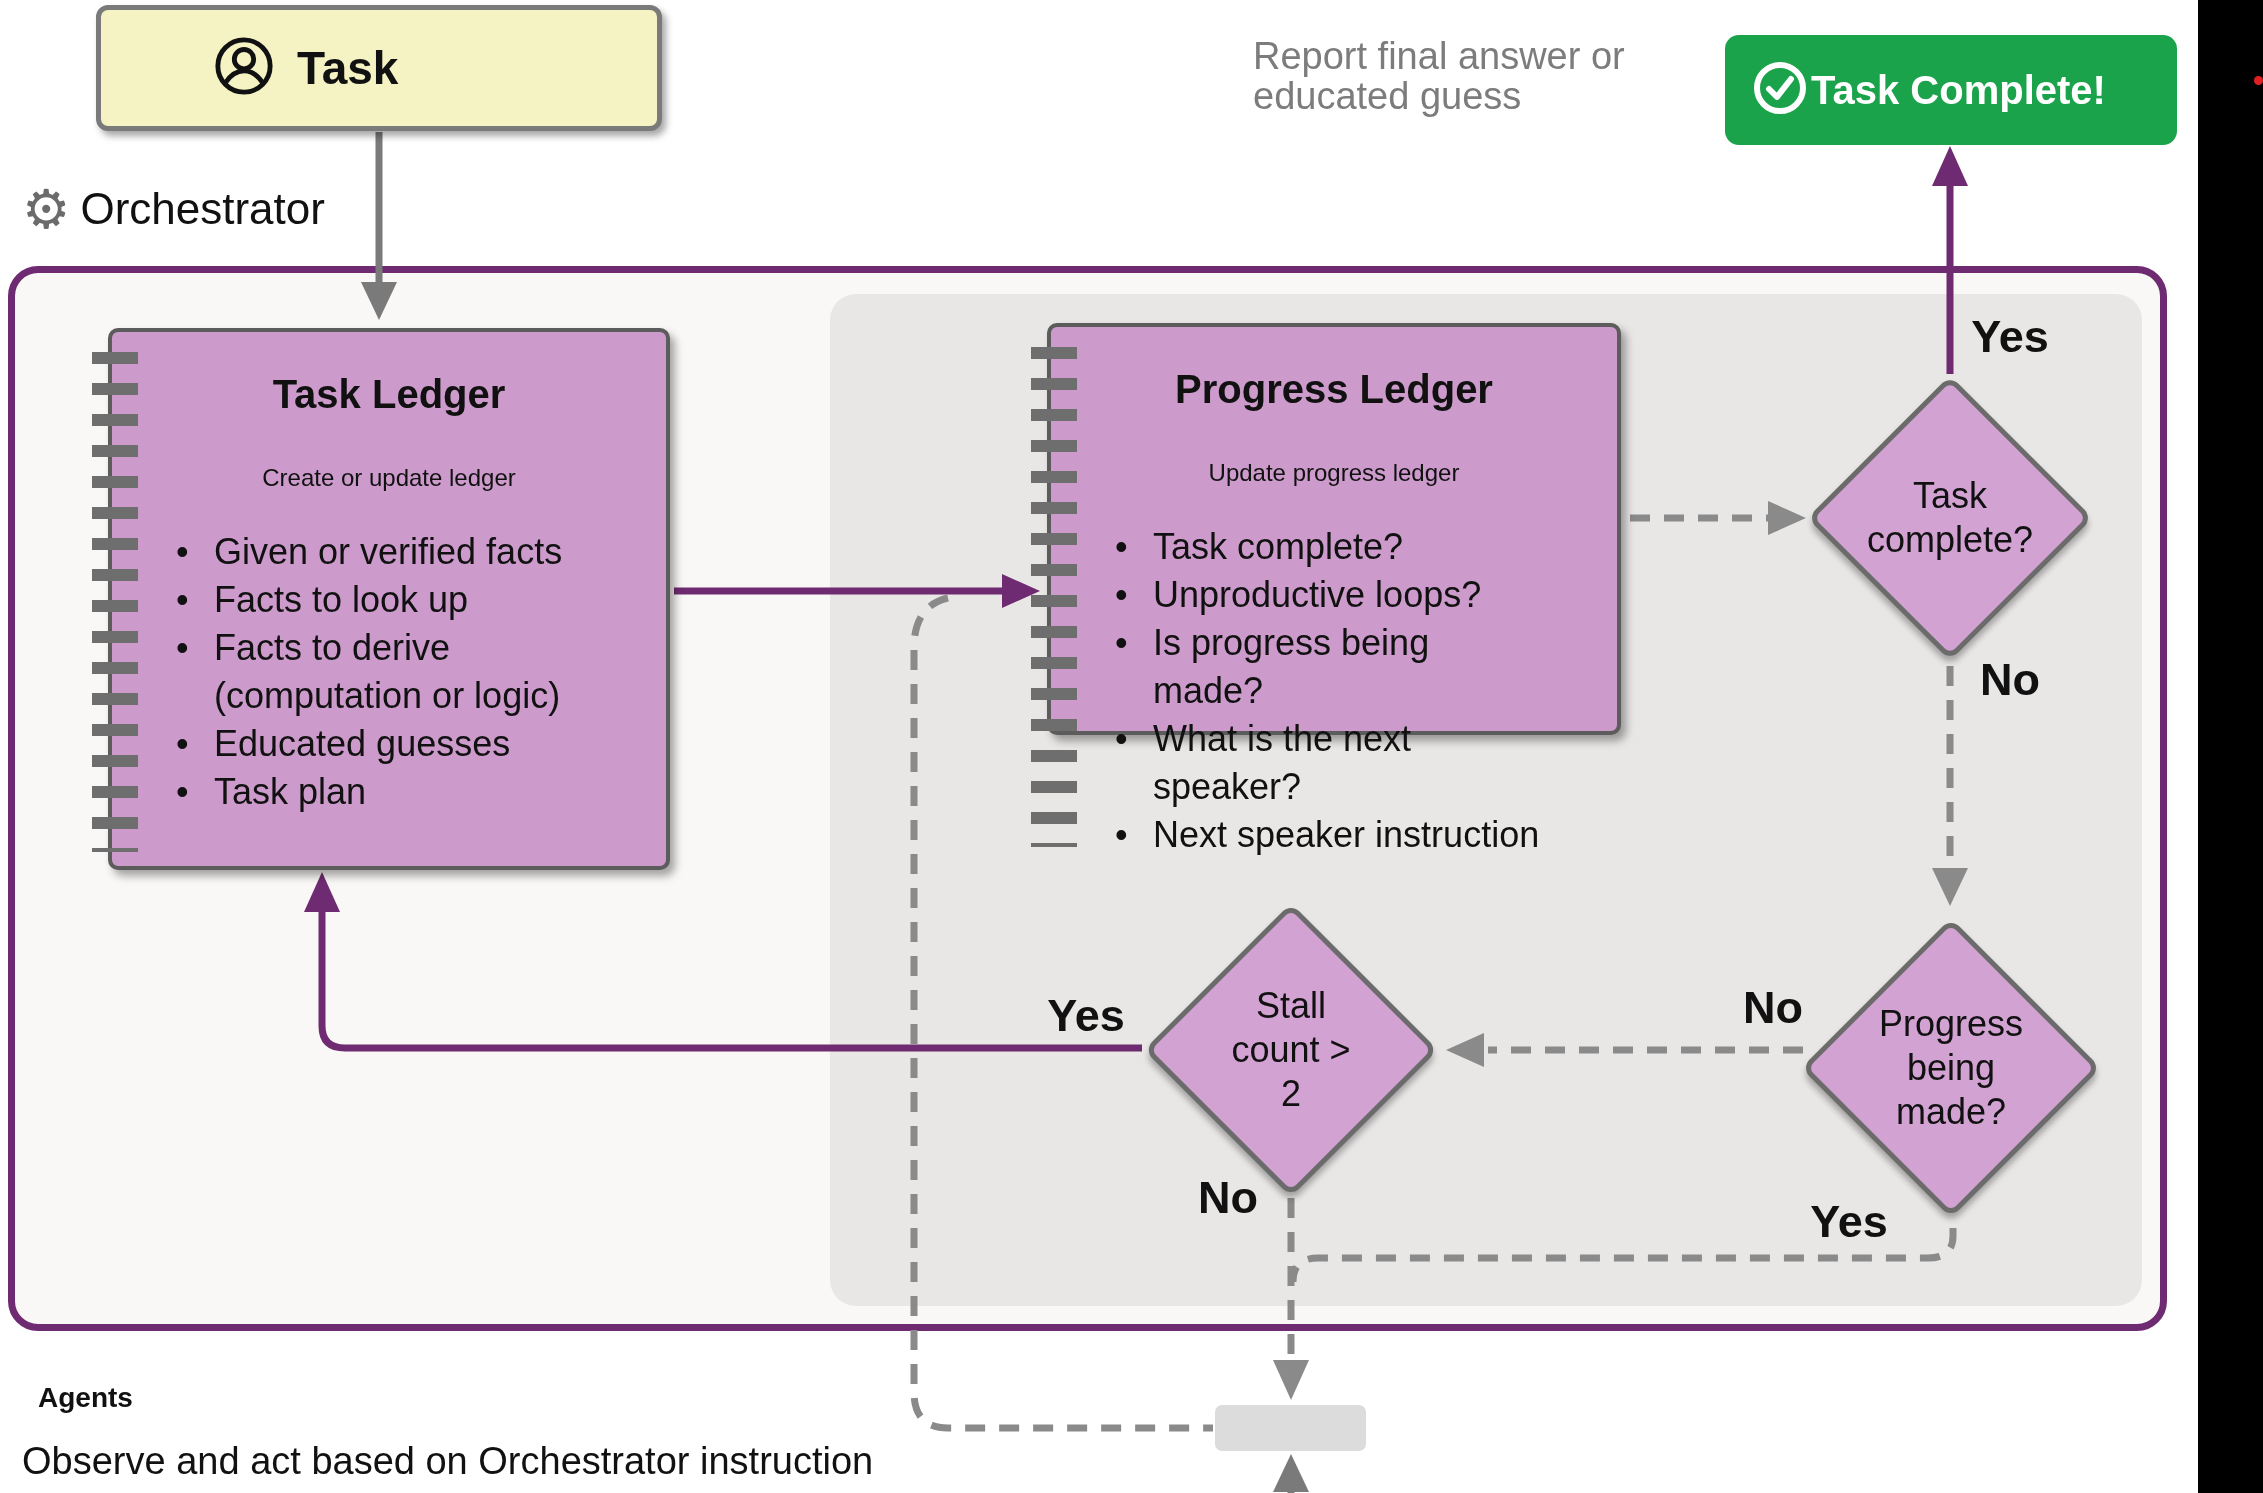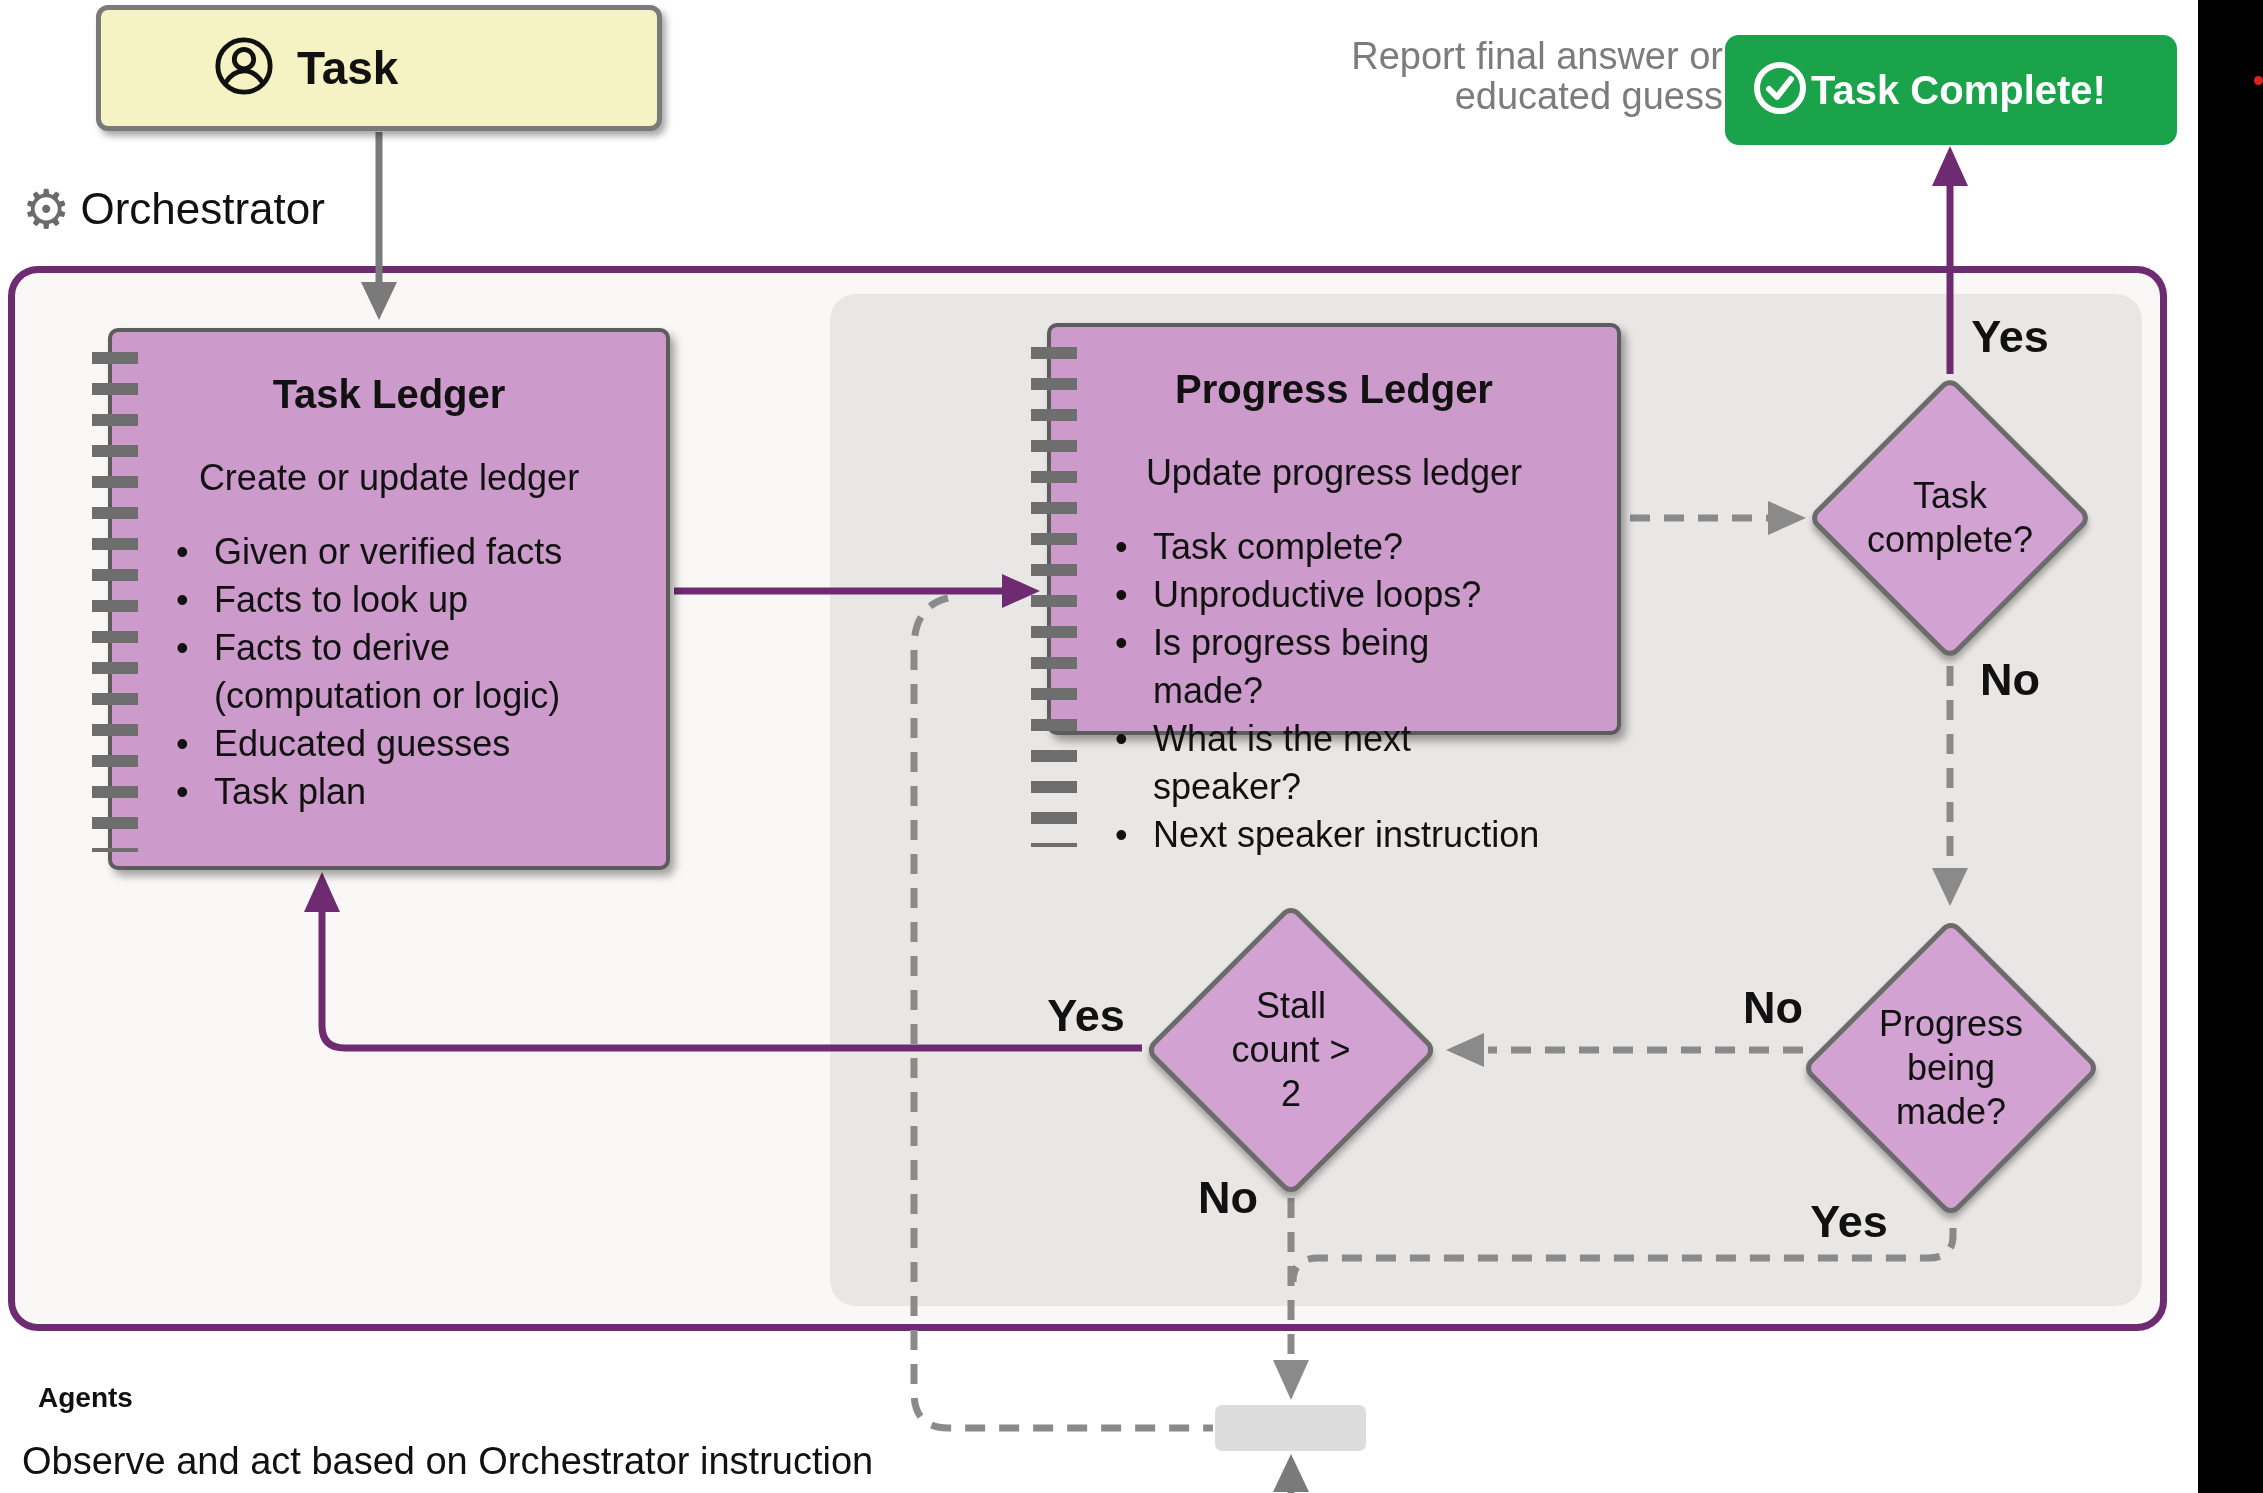--- a/index.html
+++ b/index.html
@@ -24,21 +24,21 @@
   .panel{left:830px;top:294px;width:1312px;height:1012px;background:var(--panel);
     border-radius:26px;z-index:0;}
 
   
   .ledger{background:var(--ledger);border:4px solid #5c5c5c;border-radius:10px;
     box-shadow:5px 6px 8px rgba(0,0,0,.35);box-sizing:border-box;z-index:2;
     padding:38px 18px 16px 58px;}
   .task-ledger{left:108px;top:328px;width:562px;height:542px;}
   .progress-ledger{left:1047px;top:323px;width:574px;height:412px;}
   .ledger-title{font-size:40px;font-weight:bold;text-align:center;margin:0 40px 36px 0;line-height:48px;}
-  .ledger-sub{font-size:36px;text-align:center;margin:0 40px 26px 0;line-height:48px;}
+  .ledger-sub{font-size:24px;text-align:center;margin:0 40px 26px 0;line-height:48px;}
   .ledger ul{list-style:none;margin:0;padding:0;}
   .ledger li{position:relative;font-size:36px;line-height:48px;padding-left:44px;
     white-space:pre-line;}
   .ledger li::before{content:"\2022";position:absolute;left:6px;}
   .rings{width:46px;z-index:3;background:repeating-linear-gradient(to bottom,
      var(--ring) 0 12px, transparent 12px 31px);}
   .task-rings{left:92px;top:352px;height:500px;}
   .progress-rings{left:1031px;top:347px;height:500px;}
 
   
@@ -48,21 +48,21 @@
     transform:rotate(-45deg);font-size:36px;line-height:44px;text-align:center;
     white-space:pre-line;font-weight:normal;color:var(--ink);}
   .d-tc{left:1849px;top:417px;width:202px;height:202px;}
   .d-prog{left:1845px;top:962px;width:212px;height:212px;}
   .d-stall{left:1187px;top:946px;width:208px;height:208px;}
 
   
   .edge-label{transform:translate(-50%,-50%);font-size:45px;font-weight:bold;z-index:4;color:var(--ink);}
 
   
-  .report-note{left:1253px;top:36px;width:470px;text-align:right;font-size:38px;line-height:40px;
+  .report-note{left:1253px;top:36px;width:470px;text-align:left;font-size:38px;line-height:40px;
     color:var(--notegray);z-index:2;}
   .green-btn{left:1725px;top:35px;width:452px;height:110px;background:var(--green);border-radius:14px;
     display:flex;align-items:center;gap:2px;padding-left:26px;box-sizing:border-box;z-index:2;}
   .green-btn .label{color:#fff;font-size:40px;font-weight:bold;}
 
   
   .agents-title{left:38px;top:1382px;font-size:28px;font-weight:bold;z-index:2;}
   .agents-sub{left:22px;top:1440px;font-size:38px;z-index:2;}
   .agents-box{left:1215px;top:1405px;width:151px;height:46px;background:var(--boxgray);
     border-radius:7px;z-index:2;}

